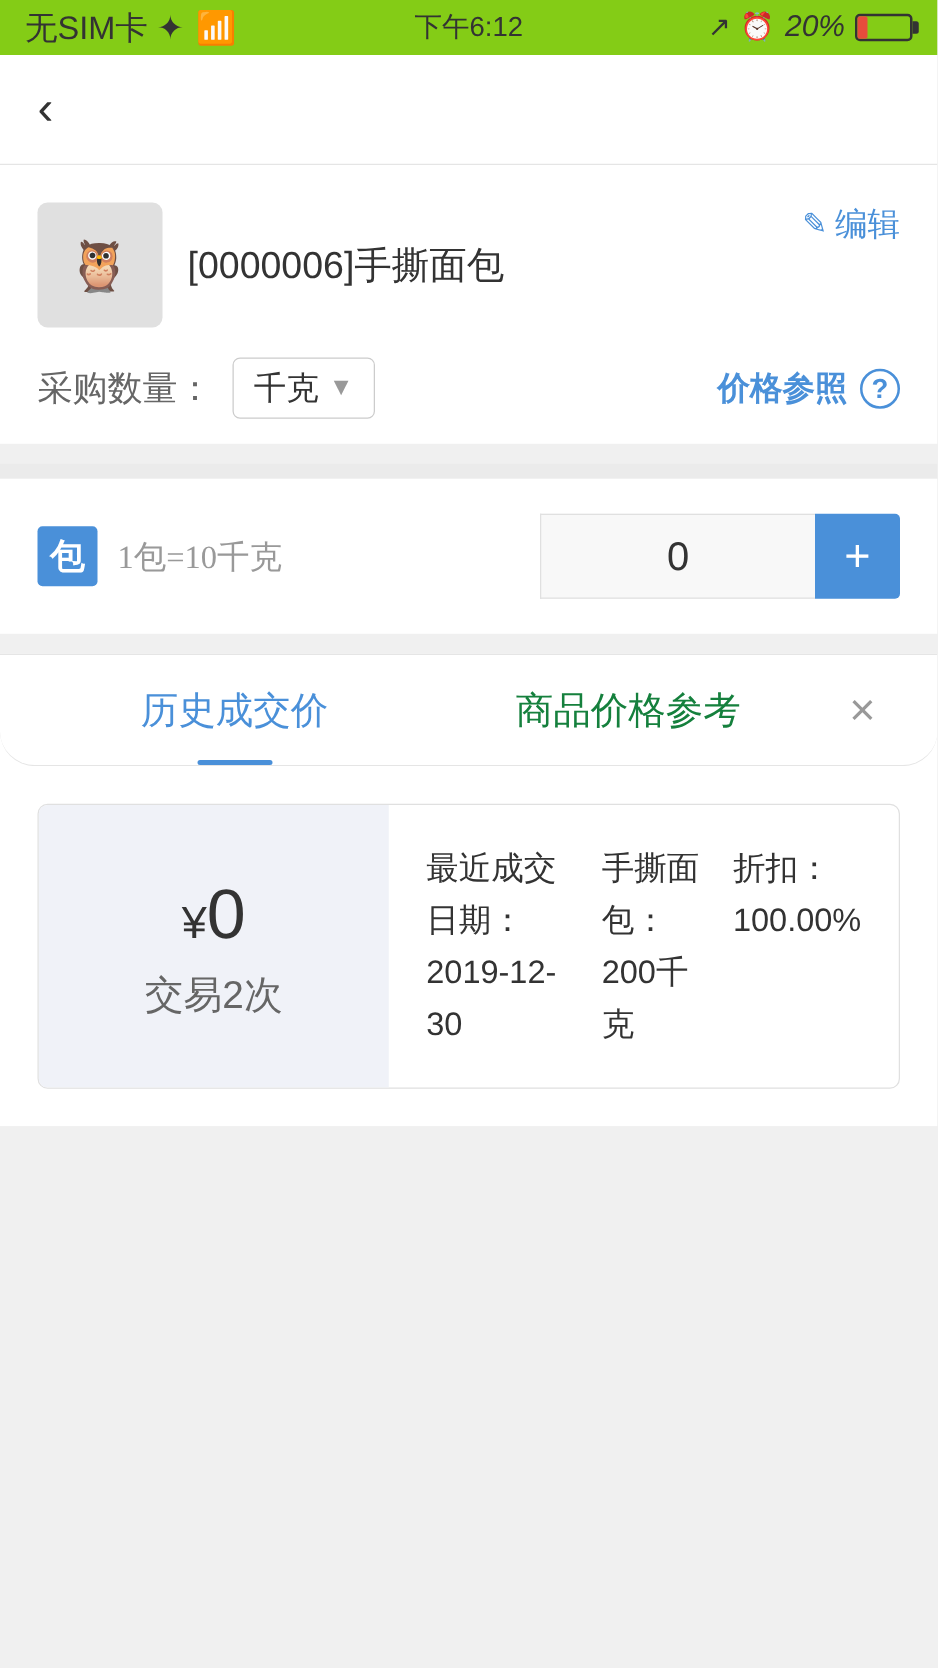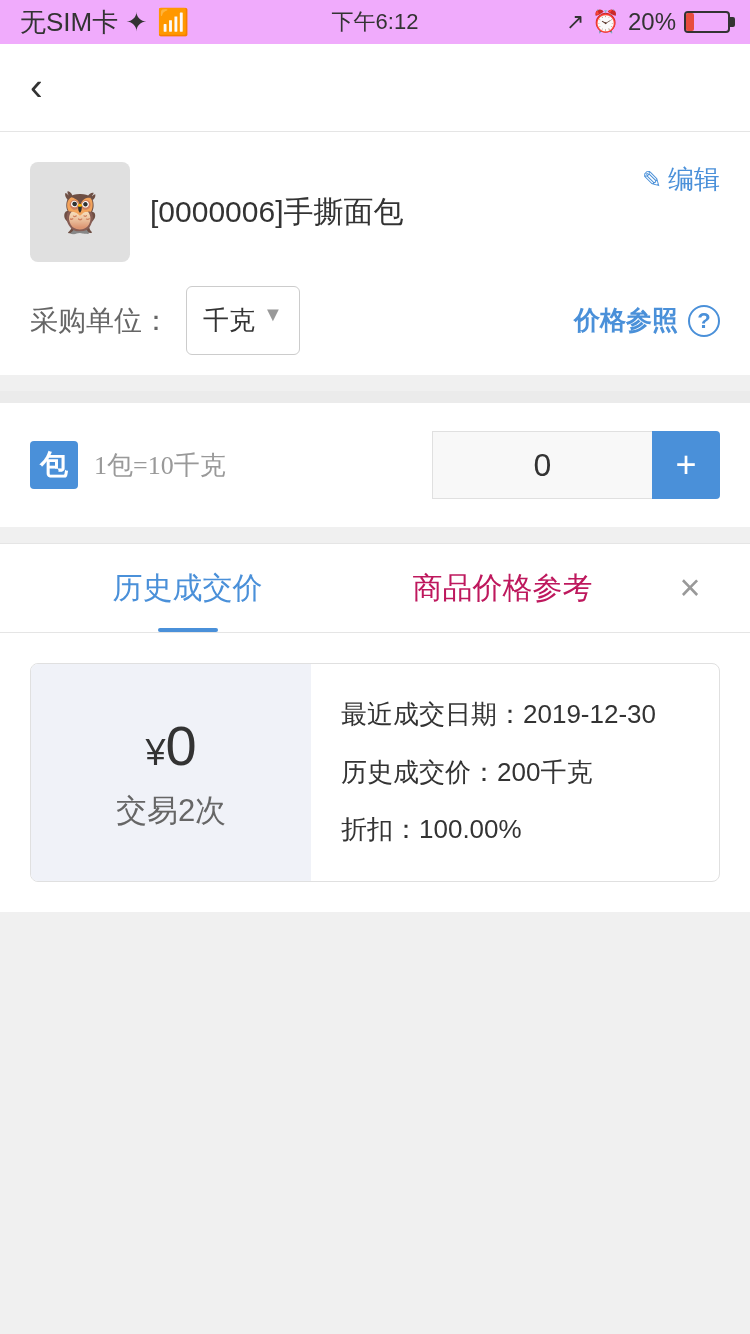--- a/index.html
+++ b/index.html
@@ -9,21 +9,21 @@
       min-height: 1334px;
       font-family: -apple-system, "PingFang SC", "Helvetica Neue", Arial, sans-serif;
       background: #f0f0f0;
       color: #333;
     }
 
     
     .status-bar {
       width: 750px;
       height: 44px;
-      background: #f0abfc;
+      background: #84cc16;
       display: flex;
       align-items: center;
       justify-content: space-between;
       padding: 0 20px;
       font-size: 28px;
     }
     .status-left {
       display: flex;
       align-items: center;
       gap: 10px;
@@ -156,25 +156,26 @@
       align-items: center;
       gap: 16px;
     }
     .unit-label {
       font-size: 28px;
       color: #666;
     }
     .unit-select {
       border: 1px solid #ccc;
       border-radius: 6px;
-      padding: 16px 16px;
+      padding: 6px 16px;
       font-size: 26px;
       color: #333;
       background: #fff;
       display: flex;
+      align-items: center;
       gap: 8px;
       cursor: pointer;
     }
     .unit-select-arrow {
       font-size: 20px;
       color: #999;
     }
     .price-ref-btn {
       display: flex;
       align-items: center;
@@ -271,29 +272,30 @@
     .price-panel {
       background: #fff;
       border-top: 1px solid #e5e5e5;
     }
     .price-tabs {
       display: flex;
       align-items: center;
       border-bottom: 1px solid #e5e5e5;
       position: relative;
       padding: 0 30px;
+      border-radius: 28px;
     }
     .price-tab {
       flex: 1;
       height: 88px;
       display: flex;
       align-items: center;
       justify-content: center;
       font-size: 30px;
-      color: #be185d;
+      color: #15803d;
       cursor: pointer;
       position: relative;
     }
     .price-tab.active {
       color: #4a90d9;
     }
     .price-tab.active::after {
       content: '';
       position: absolute;
       bottom: 0;
@@ -345,21 +347,21 @@
       font-size: 36px;
     }
     .trade-count {
       font-size: 31px;
       color: #666;
     }
     .history-price-right {
       flex: 1;
       padding: 30px 30px;
       display: flex;
-      flex-direction: column;
+      flex-direction: row;
       gap: 16px;
       justify-content: center;
     }
     .history-detail-row {
       font-size: 26px;
       color: #333;
       line-height: 1.6;
     }
 
     
@@ -373,21 +375,21 @@
 
 <div class="status-bar">
   <div class="status-left">
     <span>无SIM卡 ✦</span>
     <span>📶</span>
   </div>
   <div class="status-center">下午6:12</div>
   <div class="status-right">
     <span style="font-size:22px;">↗</span>
     <span style="font-size:22px;">⏰</span>
-    <span style="font-size:24px;">20%</span>
+    <span style="font-size:24px;font-style:italic;">20%</span>
     <span class="battery-icon">
       <span class="battery-fill"></span>
     </span>
   </div>
 </div>
 
 <div class="nav-bar">
   <span class="nav-back">‹</span>
 </div>
 
@@ -399,21 +401,21 @@
       </div>
       <span class="product-name">[0000006]手撕面包</span>
     </div>
     <div class="edit-btn">
       <span class="edit-icon">✎</span>
       <span>编辑</span>
     </div>
   </div>
   <div class="product-footer">
     <div class="unit-row">
-      <span class="unit-label">采购单位：</span>
+      <span class="unit-label">采购数量：</span>
       <div class="unit-select">
         <span>千克</span>
         <span class="unit-select-arrow">▼</span>
       </div>
     </div>
     <div class="price-ref-btn">
       <span>价格参照</span>
       <div class="price-ref-icon">
         <span>?</span>
       </div>
@@ -460,21 +462,21 @@
         <div class="price-amount">
           <span class="price-currency">¥</span><span>0</span>
         </div>
         <div class="trade-count">交易2次</div>
       </div>
       <div class="history-price-right">
         <div class="history-detail-row">
           <span>最近成交日期：</span><span>2019-12-30</span>
         </div>
         <div class="history-detail-row">
-          <span>历史成交价：</span><span>200千克</span>
+          <span>手撕面包：</span><span>200千克</span>
         </div>
         <div class="history-detail-row">
           <span>折扣：</span><span>100.00%</span>
         </div>
       </div>
     </div>
   </div>
 </div>
 
 <div class="main-content"></div>

